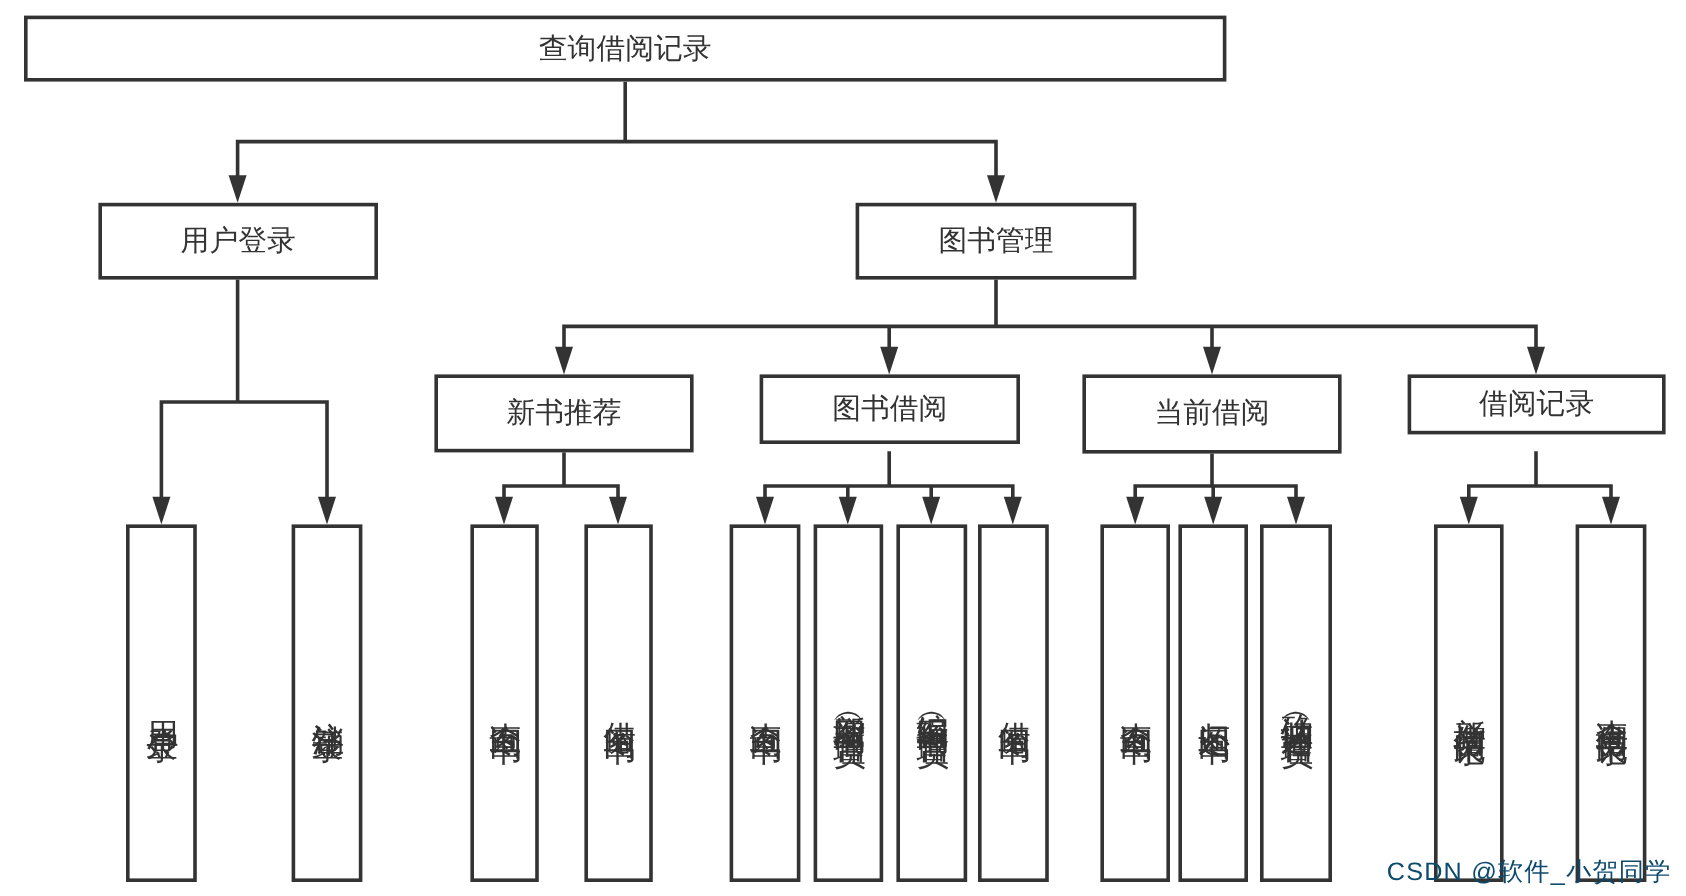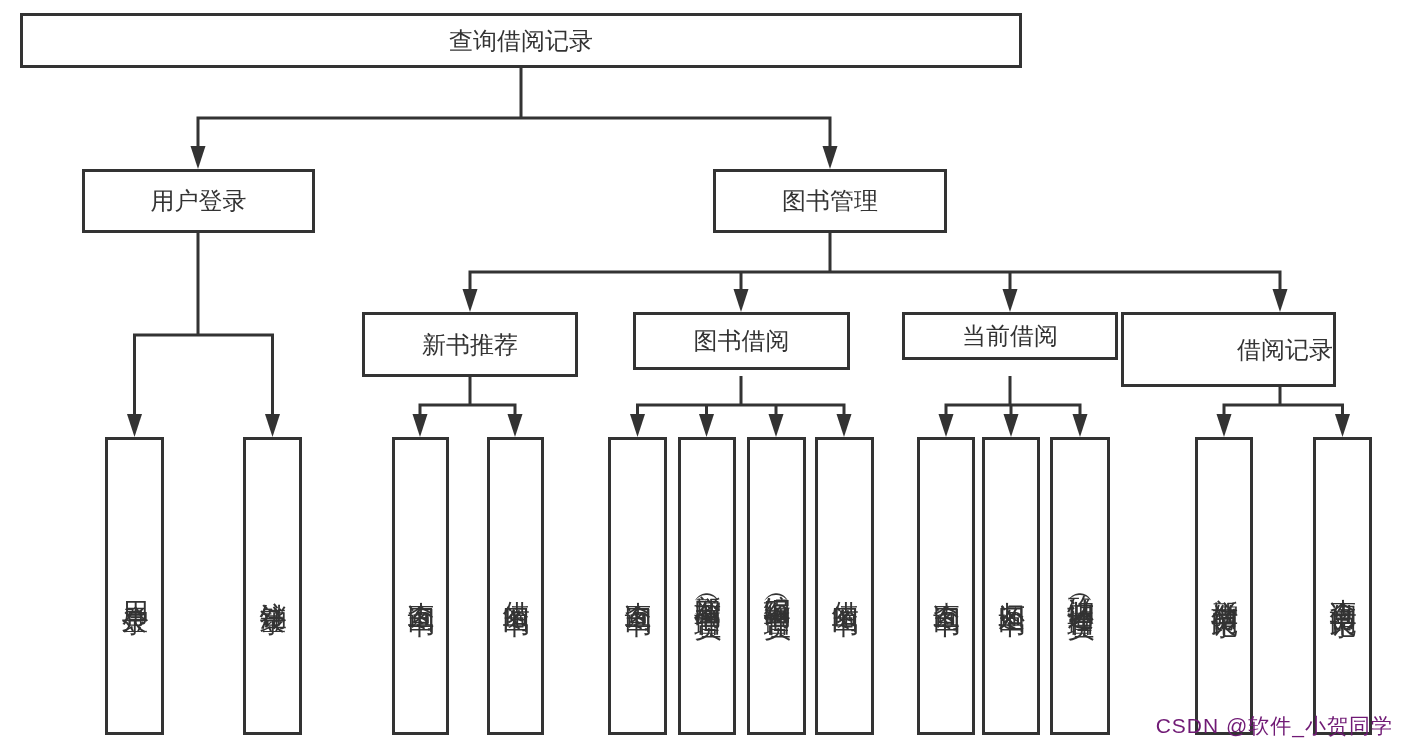--- a/index.html
+++ b/index.html
@@ -46,21 +46,21 @@
     letter-spacing: 3px;
     color: #333333;
     line-height: 1.1;
   }
   .watermark {
     position: absolute;
     right: 12px;
     top: 712px;
     font-size: 21px;
     letter-spacing: 1px;
-    color: #701a75;
+    color: #0c4a6e;
     white-space: nowrap;
   }
 </style>
 </head>
 <body>
 
 <div id="canvas">
 
   <svg id="wires" viewBox="0 0 1405 747" fill="none" stroke="#333333" stroke-width="3">
     <g>
@@ -115,24 +115,24 @@
   <div class="node" style="left:713px; top:169px; width:234px; height:64px;align-items:center;">
     <span class="hlabel">图书管理</span>
   </div>
 
   <div class="node" style="left:362px; top:312px; width:216px; height:65px;">
     <span class="hlabel">新书推荐</span>
   </div>
   <div class="node" style="left:633px; top:312px; width:217px; height:58px;">
     <span class="hlabel">图书借阅</span>
   </div>
-  <div class="node" style="left:902px; top:312px; width:216px; height:48px;">
+  <div class="node" style="left:902px; top:312px; width:216px; height:66px;">
     <span class="hlabel">当前借阅</span>
   </div>
-  <div class="node" style="left:1121px; top:312px; width:215px; height:75px;justify-content:flex-end;">
+  <div class="node" style="left:1173px; top:312px; width:215px; height:50px;">
     <span class="hlabel">借阅记录</span>
   </div>
 
   <div class="node" style="left:105px; top:437px; width:59px; height:298px;">
     <span class="vtext">用户登录</span>
   </div>
   <div class="node" style="left:243px; top:437px; width:59px; height:298px;">
     <span class="vtext">注销登录</span>
   </div>
 

